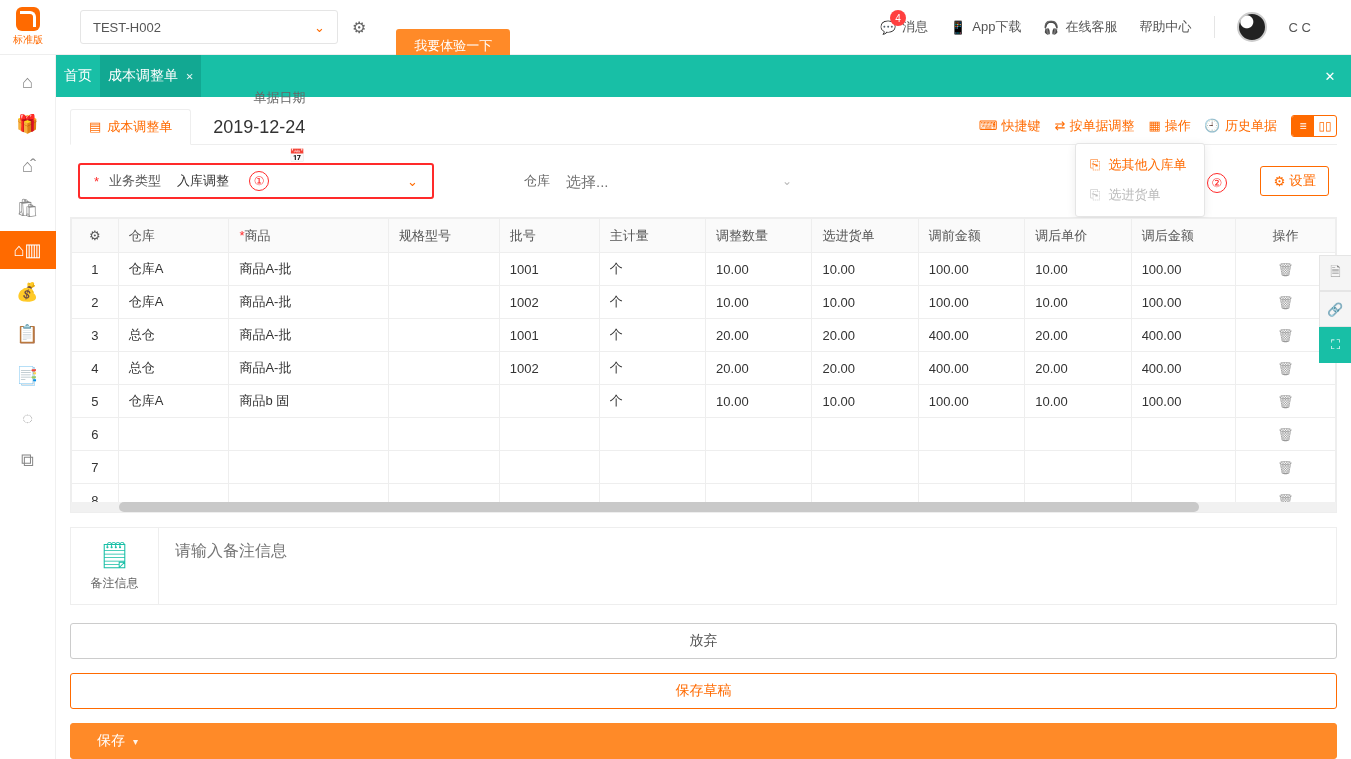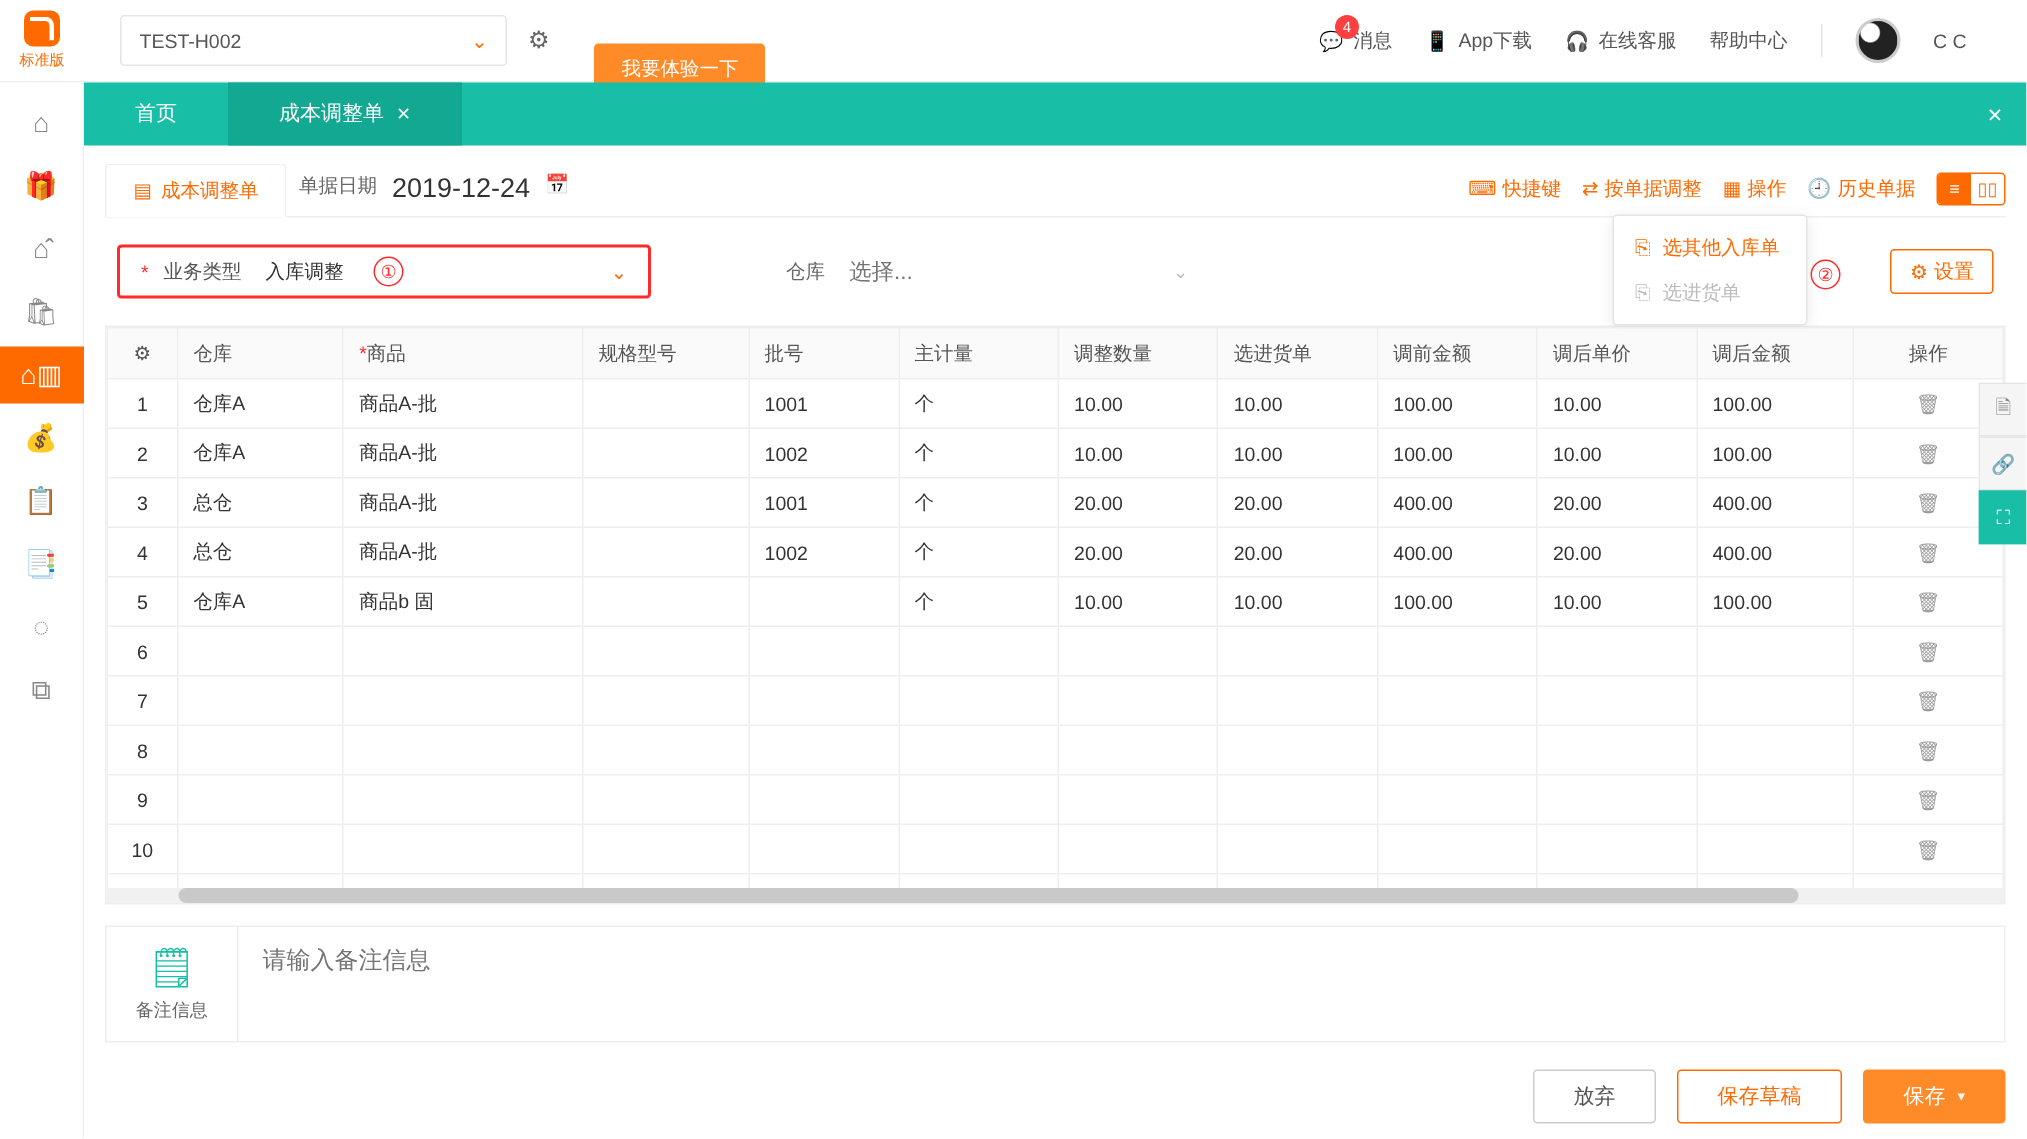--- a/index.html
+++ b/index.html
@@ -19,29 +19,29 @@
   .vbar{width:1px;height:22px;background:#e5e5e5;}
   .avatar{width:30px;height:30px;border-radius:50%;background:radial-gradient(circle at 30% 30%, #fff 0 6px, #222 7px 100%);border:2px solid #ccc;}
   
   .shell { display:flex; height:calc(759px - 55px); }
   .left-nav { width:56px; background:#fff; border-right:1px solid #f0f0f0; display:flex; flex-direction:column; align-items:center; padding-top:8px; gap:4px;}
   .nav-item{width:56px;height:38px;display:flex;align-items:center;justify-content:center;color:#888;cursor:pointer;font-size:18px;}
   .nav-item.active{background:#ff6a00;color:#fff;}
   .main{flex:1;display:flex;flex-direction:column;min-width:0;}
   
   .tabstrip{height:42px;background:#18bfa6;display:flex;align-items:stretch;color:#fff;}
-  .tab{padding:0 34px;display:flex;align-items:center;gap:8px;cursor:pointer;font-size:14px;}
+  .tab{padding:0 8px;display:flex;align-items:center;gap:8px;cursor:pointer;font-size:14px;font-family:Liberation Mono, monospace;}
   .tab.active{background:#12a892;}
   .tab .x{font-size:12px;opacity:.9;}
   .tabstrip .close-all{margin-left:auto;width:42px;display:flex;align-items:center;justify-content:center;cursor:pointer;}
   
   .content{flex:1;padding:10px 14px 0 14px;display:flex;flex-direction:column;min-height:0;}
   .doc-head{display:flex;align-items:center;border-bottom:1px solid #eee;height:38px;position:relative;}
   .doc-title-tab{border:1px solid #eee;border-bottom:1px solid #fff;border-radius:3px 3px 0 0;padding:8px 18px;color:#ff6a00;display:flex;align-items:center;gap:6px;position:relative;top:1px;background:#fff;}
-  .field-inline{display:flex;align-items:flex-start;gap:10px;color:#666;margin-left:8px;}
+  .field-inline{display:flex;align-items:flex-end;gap:10px;color:#666;margin-left:22px;flex-direction:column;}
   .field-inline b{color:#333;font-weight:400;font-size:18px;}
   .doc-actions{margin-left:auto;display:flex;align-items:center;gap:14px;color:#ff6a00;font-size:13px;}
   .act{display:inline-flex;align-items:center;gap:4px;cursor:pointer;}
   .view-toggle{display:inline-flex;border:1px solid #ff6a00;border-radius:3px;overflow:hidden;}
   .vt{width:22px;height:20px;display:flex;align-items:center;justify-content:center;font-size:12px;color:#ff6a00;}
   .vt.active{background:#ff6a00;color:#fff;}
   
   .filter-row{display:flex;align-items:center;padding:18px 8px 18px 8px;position:relative;}
   .red-box{border:2px solid #ff2a2a;border-radius:3px;height:36px;display:flex;align-items:center;padding:0 14px;width:356px;color:#555;gap:10px;}
   .red-box .star{color:#ff2a2a;}
@@ -73,21 +73,21 @@
   .side-float{position:fixed;right:0;top:255px;display:flex;flex-direction:column;gap:0;}
   .sf{width:32px;height:36px;background:#f5f5f5;border:1px solid #e5e5e5;border-right:none;display:flex;align-items:center;justify-content:center;color:#888;cursor:pointer;}
   .sf.active{background:#18bfa6;color:#fff;border-color:#18bfa6;}
   
   .remark-row{margin-top:14px;display:flex;align-items:stretch;border:1px solid #eee;min-height:78px;}
   .remark-label{width:88px;display:flex;flex-direction:column;align-items:center;justify-content:center;gap:4px;color:#18bfa6;border-right:1px solid #eee;}
   .remark-label span{color:#666;font-size:12px;}
   .remark-input{flex:1;padding:14px 16px;}
   .remark-input input{border:none;outline:none;width:100%;font-size:16px;color:#333;}
   
-  .footer{margin-top:18px;display:flex;justify-content:flex-end;gap:14px;padding-bottom:10px;}
+  .footer{margin-top:18px;display:flex;justify-content:flex-end;gap:14px;flex-direction:column;}
   .btn{height:36px;padding:0 26px;border-radius:3px;border:1px solid #ccc;background:#fff;color:#555;cursor:pointer;font-size:14px;}
   .btn.outline-o{border-color:#ff6a00;color:#ff6a00;text-align:center;}
   .btn.primary{background:#ff8a28;border-color:#ff8a28;color:#fff;display:inline-flex;align-items:center;gap:8px;}
   .btn.primary::after{content:"▾";font-size:10px;opacity:.9;}
   .ic{font-style:normal;}
 </style>
 </head>
 <body>
 
 <div class="top-header">

